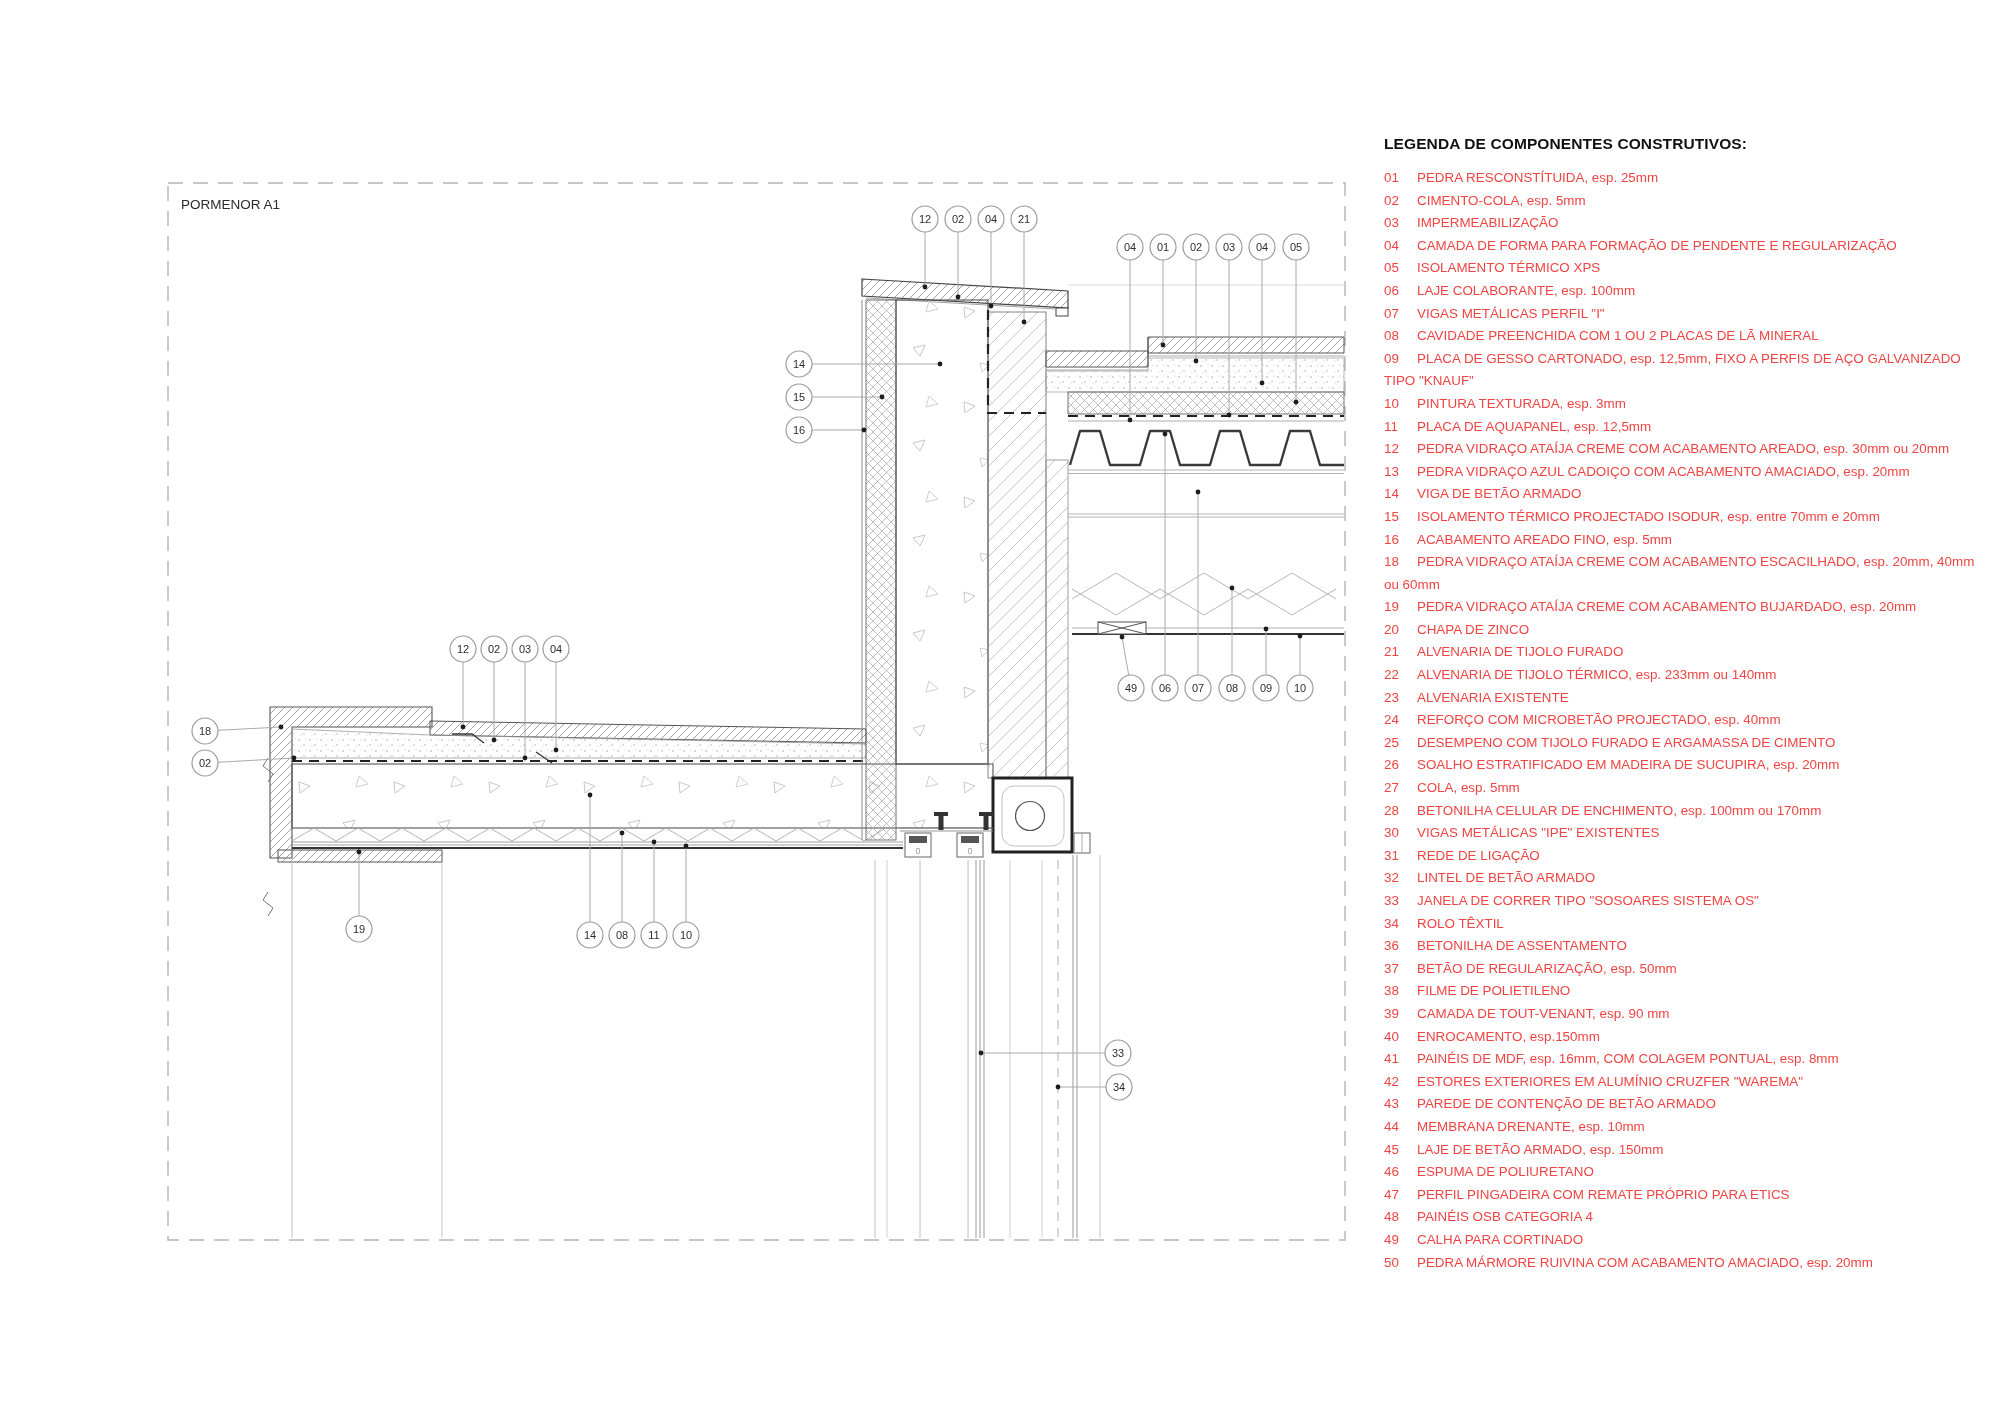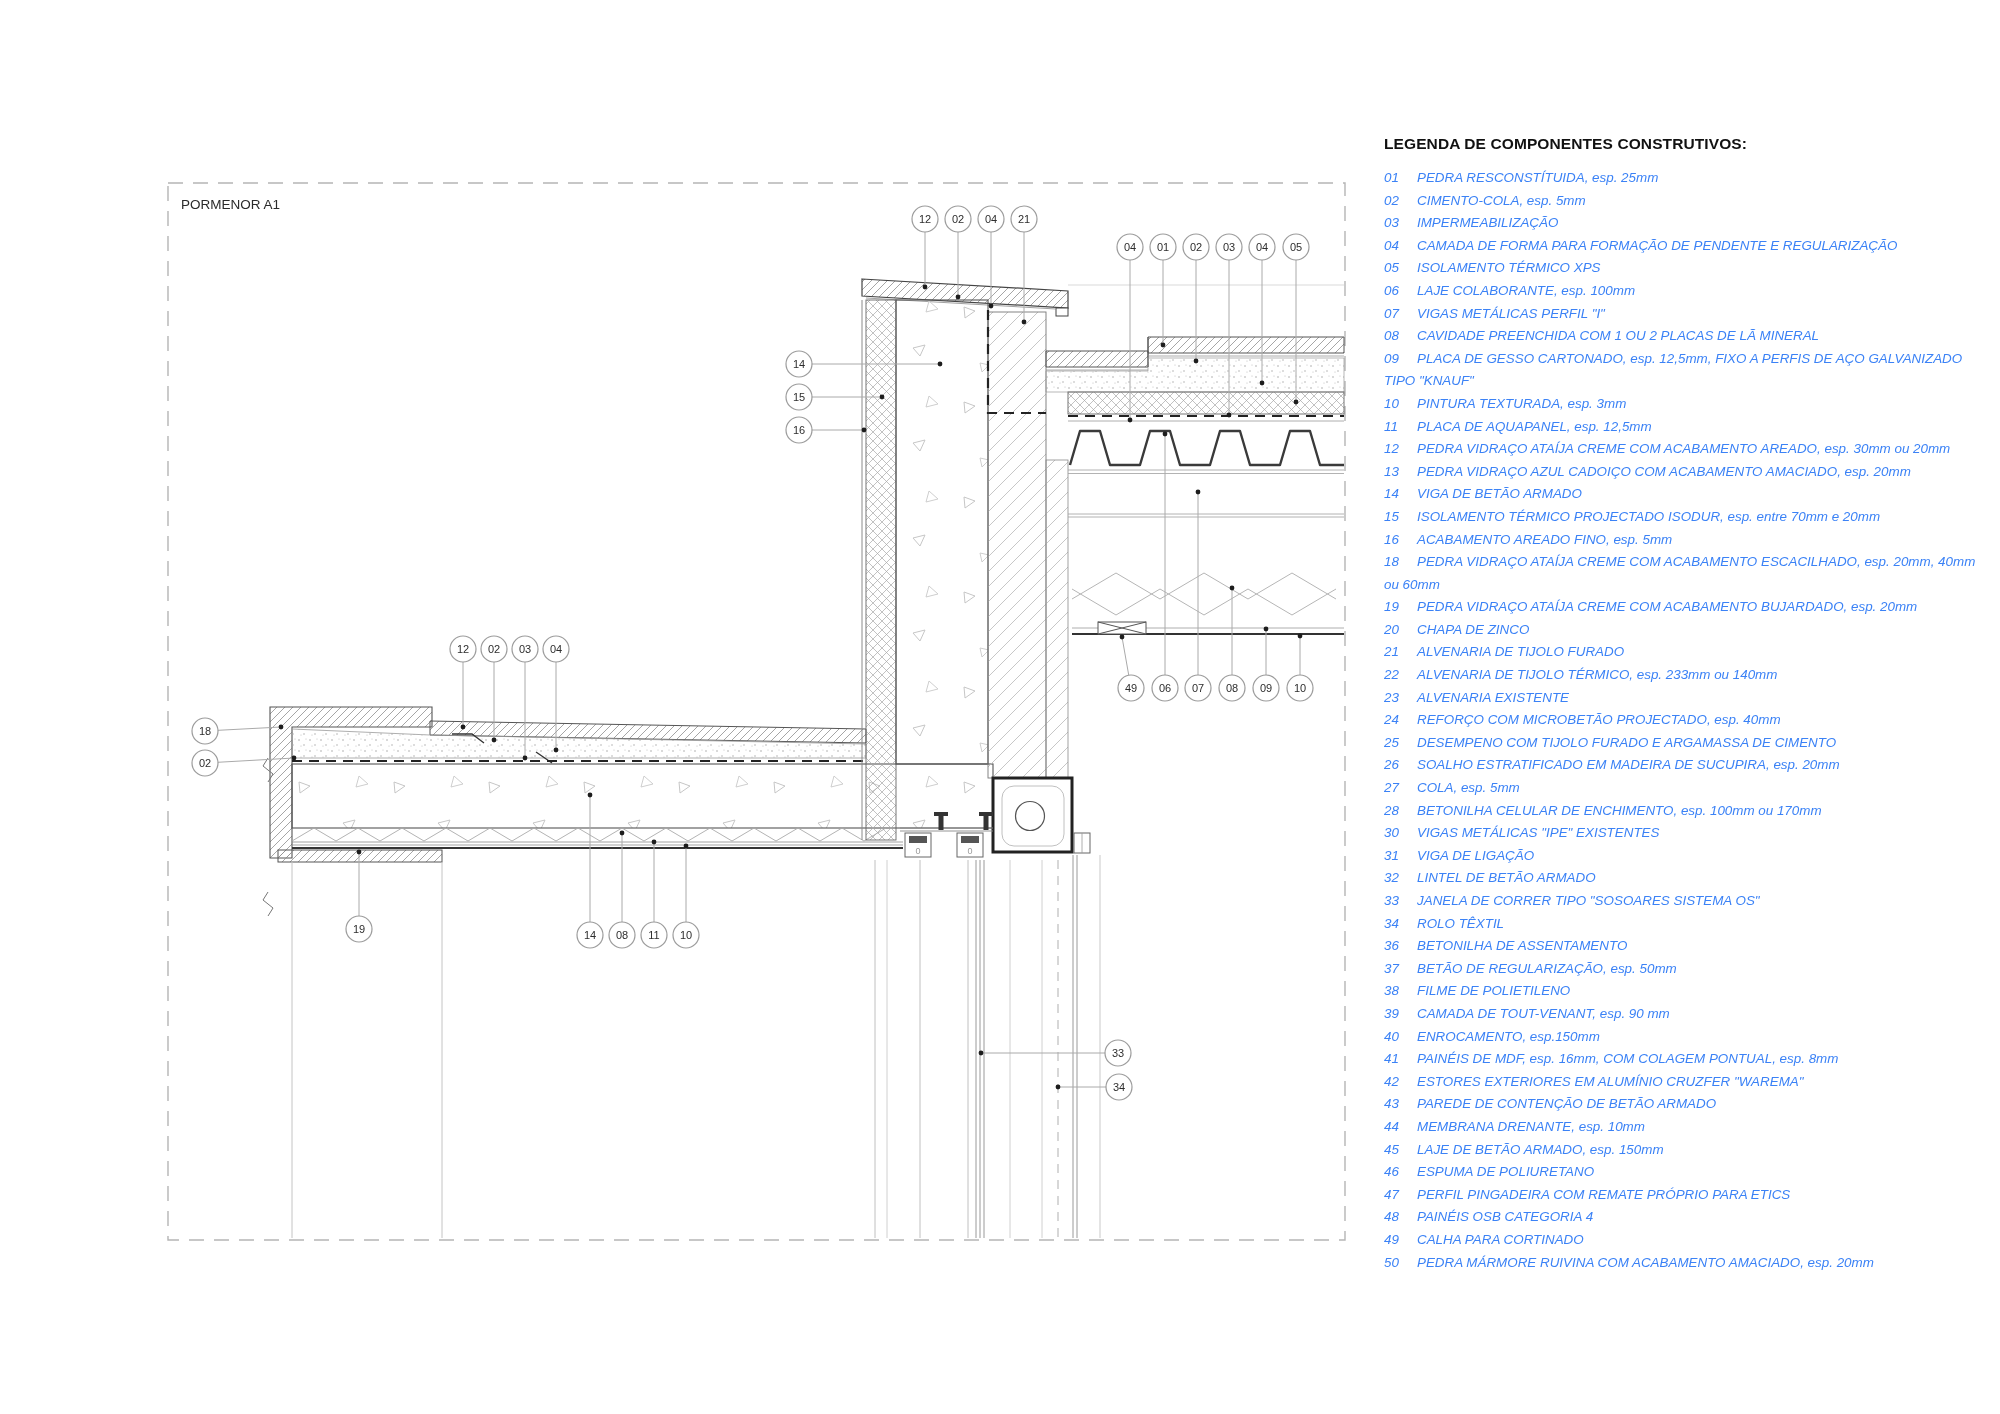--- a/index.html
+++ b/index.html
@@ -1,21 +1,21 @@
 <!DOCTYPE html>
 <html><head>
 <meta charset="utf-8">
 <style>
   html,body{margin:0;padding:0;background:#ffffff;}
   .canvas{position:relative;width:2000px;height:1414px;background:#fff;overflow:hidden;
           font-family:"Liberation Sans", sans-serif;color:#1a1a1a;}
   svg{position:absolute;left:0;top:0;}
   .legend{position:absolute;left:1384px;top:119px;width:612px;height:1203px;overflow:hidden;}
   .legend h2{margin:16px 0 14px 0;font-size:15.5px;font-weight:bold;letter-spacing:.1px;color:#111;}
-  .legend-row{font-size:13.4px;line-height:22.6px;color:#3b82f6;font-style:italic;}
+  .legend-row{font-size:13.4px;line-height:22.6px;color:#ef4444;}
   .legend-row .num{display:inline-block;width:33px;}
   .drawing-title-svg{font-size:13.5px;fill:#2b2b2b;}
   .callout-num{font-size:11px;fill:#2e2e2e;}
   .misc-label{font-size:9px;fill:#9a9a9a;}
 </style>
 </head>
 <body>
 
 <div class="canvas">
 
@@ -359,21 +359,21 @@
         <div class="legend-row"><span class="num">20</span><span>CHAPA DE ZINCO</span></div>
         <div class="legend-row"><span class="num">21</span><span>ALVENARIA DE TIJOLO FURADO</span></div>
         <div class="legend-row"><span class="num">22</span><span>ALVENARIA DE TIJOLO TÉRMICO, esp. 233mm ou 140mm</span></div>
         <div class="legend-row"><span class="num">23</span><span>ALVENARIA EXISTENTE</span></div>
         <div class="legend-row"><span class="num">24</span><span>REFORÇO COM MICROBETÃO PROJECTADO, esp. 40mm</span></div>
         <div class="legend-row"><span class="num">25</span><span>DESEMPENO COM TIJOLO FURADO E ARGAMASSA DE CIMENTO</span></div>
         <div class="legend-row"><span class="num">26</span><span>SOALHO ESTRATIFICADO EM MADEIRA DE SUCUPIRA, esp. 20mm</span></div>
         <div class="legend-row"><span class="num">27</span><span>COLA, esp. 5mm</span></div>
         <div class="legend-row"><span class="num">28</span><span>BETONILHA CELULAR DE ENCHIMENTO, esp. 100mm ou 170mm</span></div>
         <div class="legend-row"><span class="num">30</span><span>VIGAS METÁLICAS "IPE" EXISTENTES</span></div>
-        <div class="legend-row"><span class="num">31</span><span>VIGA DE LIGAÇÃO</span></div>
+        <div class="legend-row"><span class="num">31</span><span>REDE DE LIGAÇÃO</span></div>
         <div class="legend-row"><span class="num">32</span><span>LINTEL DE BETÃO ARMADO</span></div>
         <div class="legend-row"><span class="num">33</span><span>JANELA DE CORRER TIPO "SOSOARES SISTEMA OS"</span></div>
         <div class="legend-row"><span class="num">34</span><span>ROLO TÊXTIL</span></div>
         <div class="legend-row"><span class="num">36</span><span>BETONILHA DE ASSENTAMENTO</span></div>
         <div class="legend-row"><span class="num">37</span><span>BETÃO DE REGULARIZAÇÃO, esp. 50mm</span></div>
         <div class="legend-row"><span class="num">38</span><span>FILME DE POLIETILENO</span></div>
         <div class="legend-row"><span class="num">39</span><span>CAMADA DE TOUT-VENANT, esp. 90 mm</span></div>
         <div class="legend-row"><span class="num">40</span><span>ENROCAMENTO, esp.150mm</span></div>
         <div class="legend-row"><span class="num">41</span><span>PAINÉIS DE MDF, esp. 16mm, COM COLAGEM PONTUAL, esp. 8mm</span></div>
         <div class="legend-row"><span class="num">42</span><span>ESTORES EXTERIORES EM ALUMÍNIO CRUZFER "WAREMA"</span></div>

